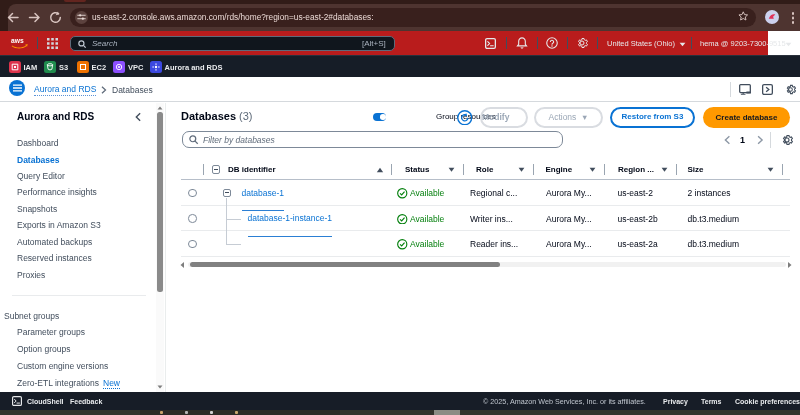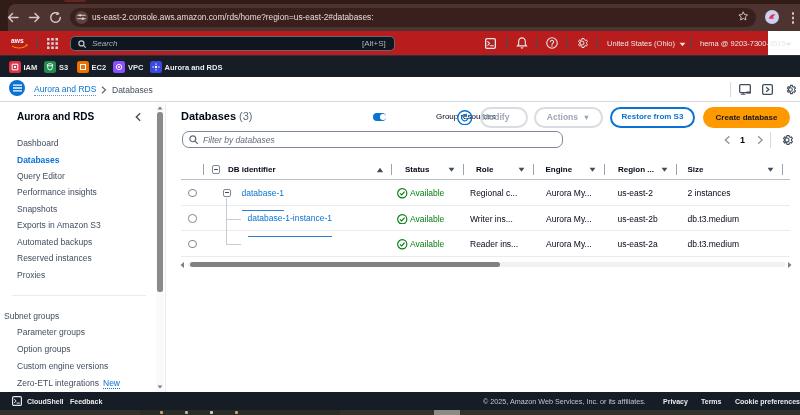--- a/index.html
+++ b/index.html
@@ -213,21 +213,21 @@
 
 <div class="abs" style="left:372.5px;top:113px;width:13.5px;height:8px;border-radius:4px;background:#0972d3;"></div>
 <div class="abs" style="left:380px;top:114.2px;width:5.6px;height:5.6px;border-radius:50%;background:#fff;"></div>
 <div class="abs lh1" style="left:407px;top:113px;font-size:8px;color:#000716;padding-left:29px;">Group resources</div>
 <svg class="abs" style="left:456.5px;top:109.5px;" width="15.5" height="15.5" viewBox="0 0 16 16">
   <circle cx="8" cy="8" r="7.2" fill="none" stroke="#0972d3" stroke-width="1.4"></circle>
   <path d="M11.2 8 a3.2 3.2 0 1 1 -1.1 -2.4" fill="none" stroke="#0972d3" stroke-width="1.3"></path>
   <path d="M9.4 3.2 L10.3 5.9 L7.6 6.5 Z" fill="#0972d3"></path>
 </svg>
 <div class="abs lh1" style="left:480px;top:107px;width:48px;height:21px;border:2px solid #d9dce1;border-radius:10.5px;font-size:8.5px;font-weight:bold;color:#9ba7b6;line-height:16px;">Modify</div>
-<div class="abs lh1" style="left:534px;top:107px;width:69px;height:21px;border:2px solid #d9dce1;border-radius:10.5px;font-size:8.5px;font-weight:bold;color:#9ba7b6;text-align:center;line-height:16px;">Actions&nbsp;&nbsp;<span style="font-size:7.5px;">▼</span></div>
+<div class="abs lh1" style="left:534px;top:107px;width:69px;height:21px;border:2px solid #d9dce1;border-radius:10.5px;font-size:8.5px;font-weight:normal;color:#9ba7b6;text-align:center;line-height:16px;">Actions&nbsp;&nbsp;<span style="font-size:7.5px;">▼</span></div>
 <div class="abs lh1" style="left:610px;top:107px;width:85px;height:21px;border:2px solid #0972d3;border-radius:10.5px;font-size:8px;font-weight:bold;color:#0972d3;text-align:center;line-height:16px;">Restore from S3</div>
 <div class="abs lh1" style="left:703px;top:107px;width:87px;height:21px;background:#f90;border-radius:10.5px;font-size:8px;font-weight:bold;color:#16191f;text-align:center;line-height:21px;">Create database</div>
 
 <div class="abs" style="left:182px;top:131px;width:381px;height:17px;border:1px solid #7d8998;border-radius:7px;background:#fff;"></div>
 <svg class="abs" style="left:189px;top:135px;" width="9.5" height="9.5" viewBox="0 0 10 10">
   <circle cx="4" cy="4" r="3.1" fill="none" stroke="#5f6b7a" stroke-width="1.3"></circle>
   <path d="M6.4 6.4 L9.2 9.2" stroke="#5f6b7a" stroke-width="1.3"></path>
 </svg>
 <div class="abs lh1" style="left:203px;top:135.5px;font-size:8.5px;font-style:italic;color:#5f6b7a;">Filter by databases</div>
 

